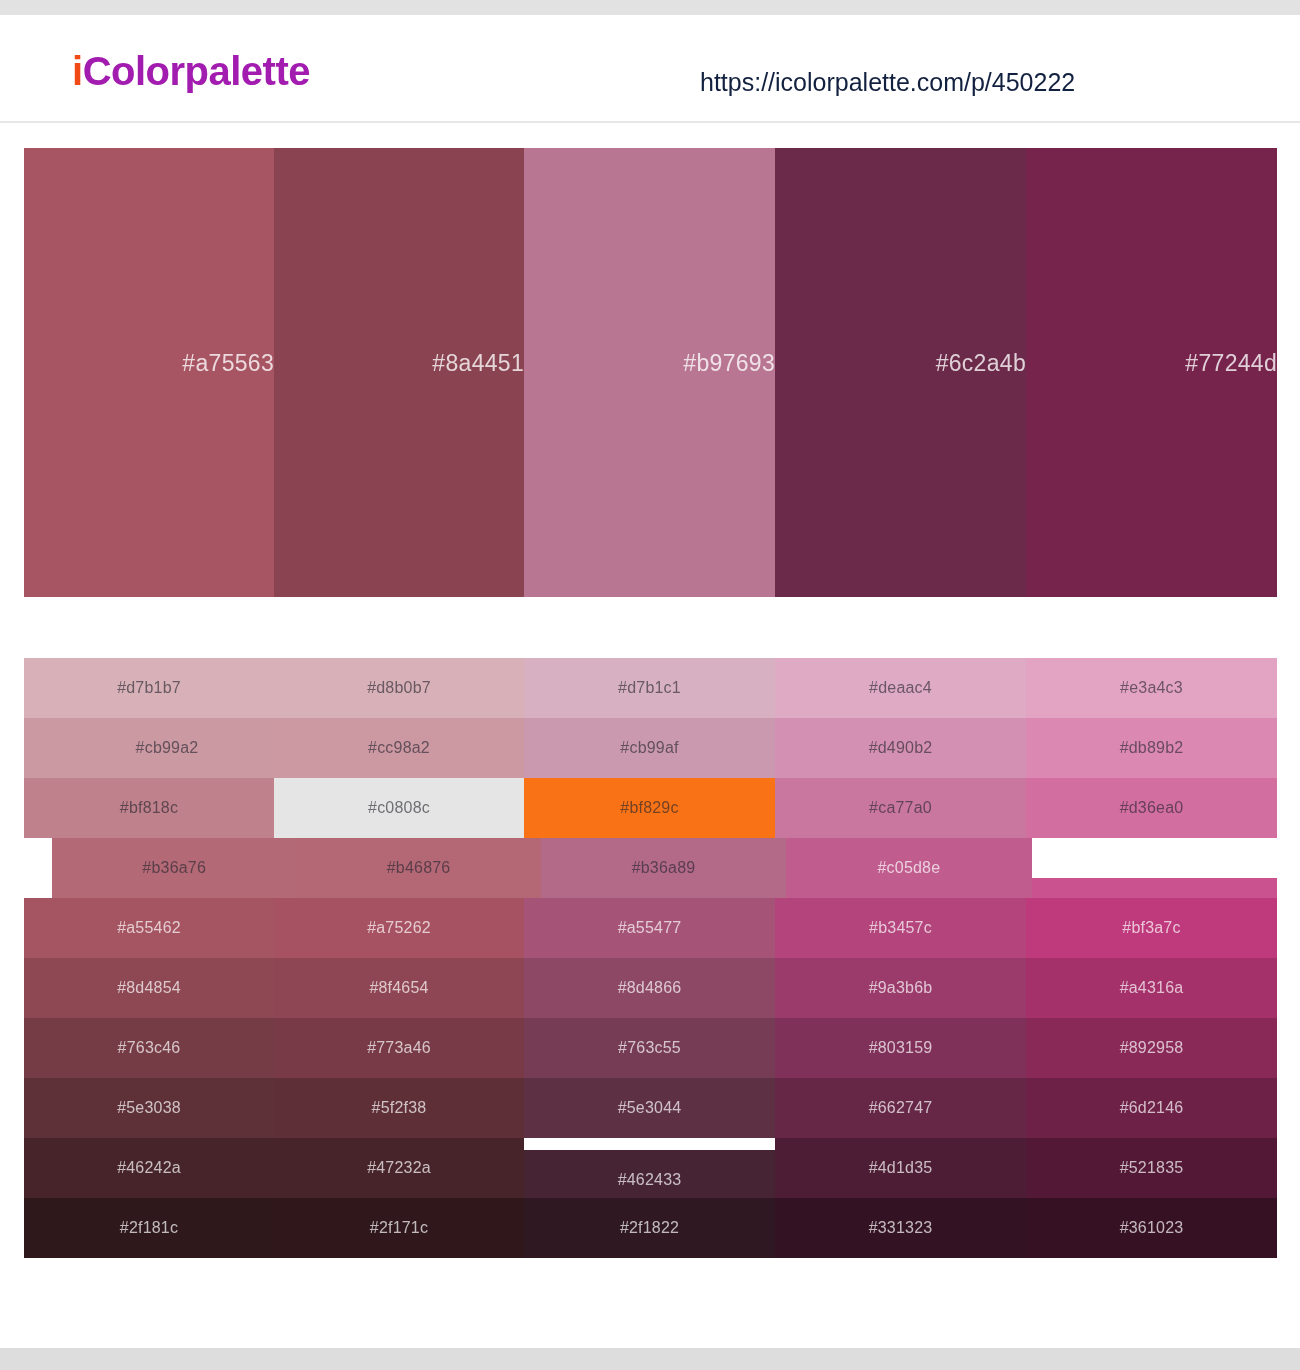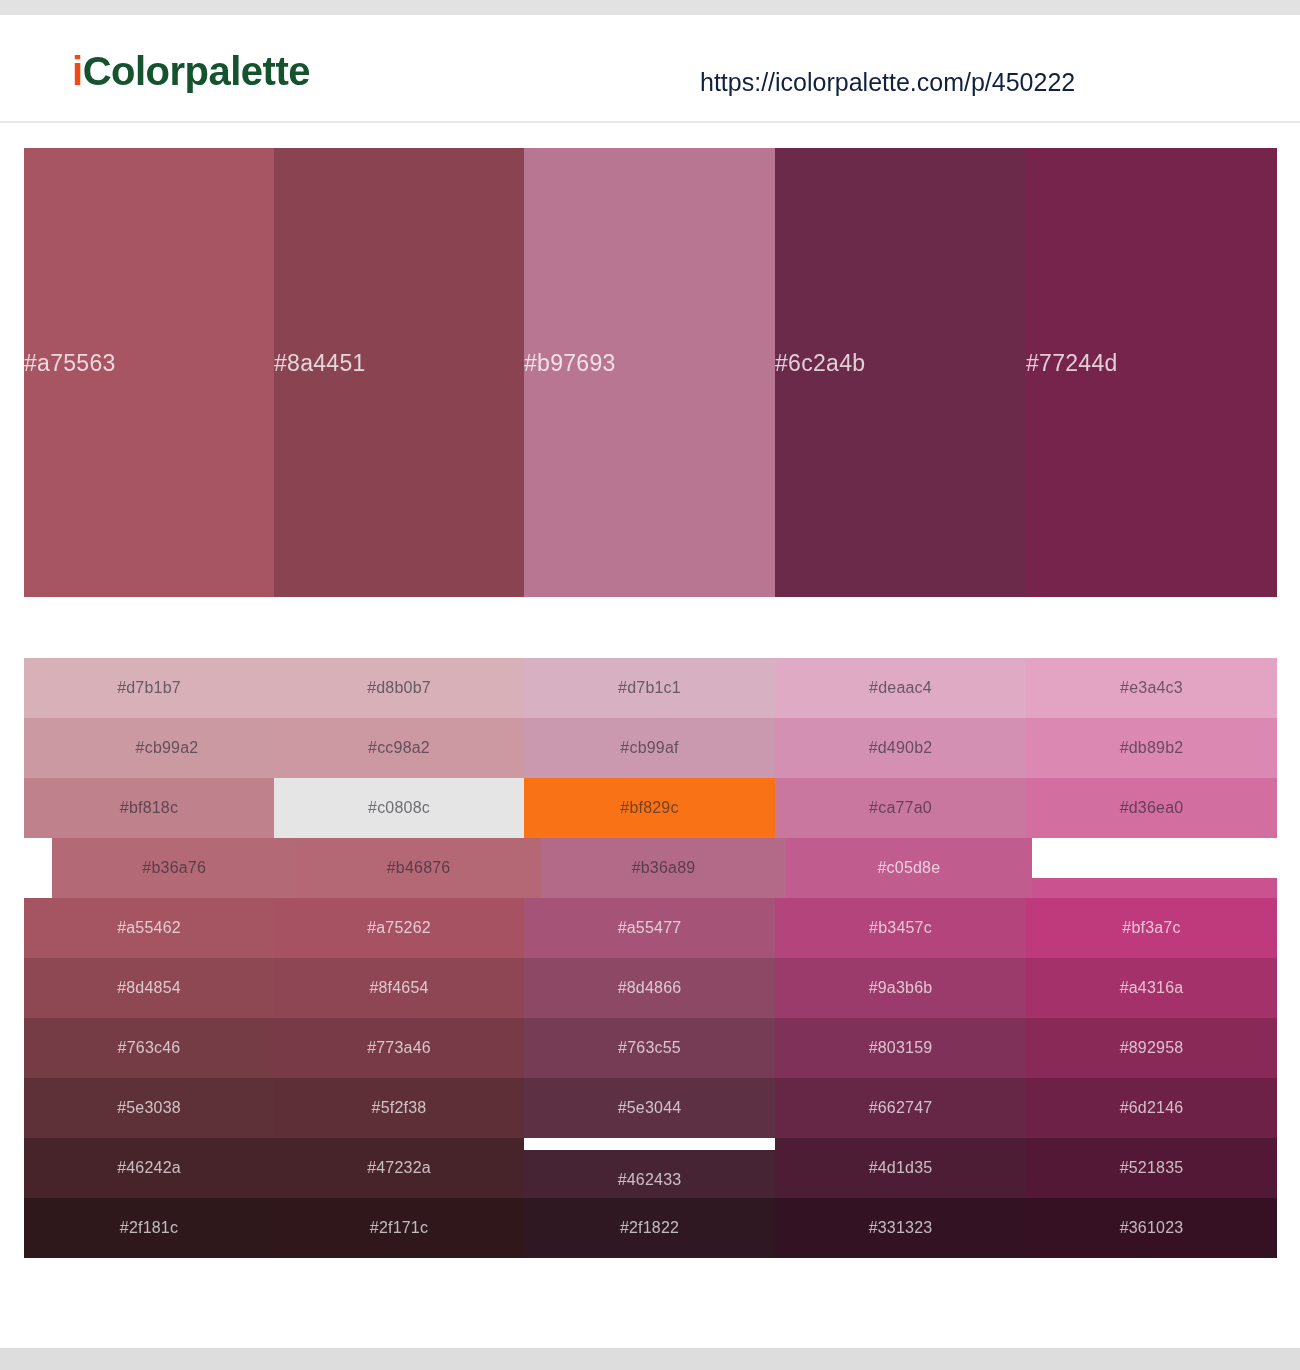--- a/index.html
+++ b/index.html
@@ -42,21 +42,21 @@
     position: absolute;
     left: 72px;
     top: 36px;
     font-size: 40px;
     font-weight: bold;
     letter-spacing: -0.5px;
     line-height: 1;
     white-space: nowrap;
   }
   .logo .logo-i { color: #f04a16; }
-  .logo .logo-rest { color: #14532d; }
+  .logo .logo-rest { color: #a21caf; }
 
   .page-url {
     position: absolute;
     left: 700px;
     top: 55px;
     font-size: 25px;
     color: #12213f;
     white-space: nowrap;
     line-height: 1;
   }
@@ -69,21 +69,21 @@
     width: 1253px;
     height: 449px;
     display: flex;
   }
 
   .main-swatch {
     height: 100%;
     position: relative;
     display: flex;
     align-items: center;
-    justify-content: flex-start;
+    justify-content: flex-end;
   }
 
   .main-swatch .sw-label {
     font-size: 23px;
     color: rgba(255,255,255,0.78);
     letter-spacing: 0.3px;
     position: relative;
     top: -9px;
   }
 

